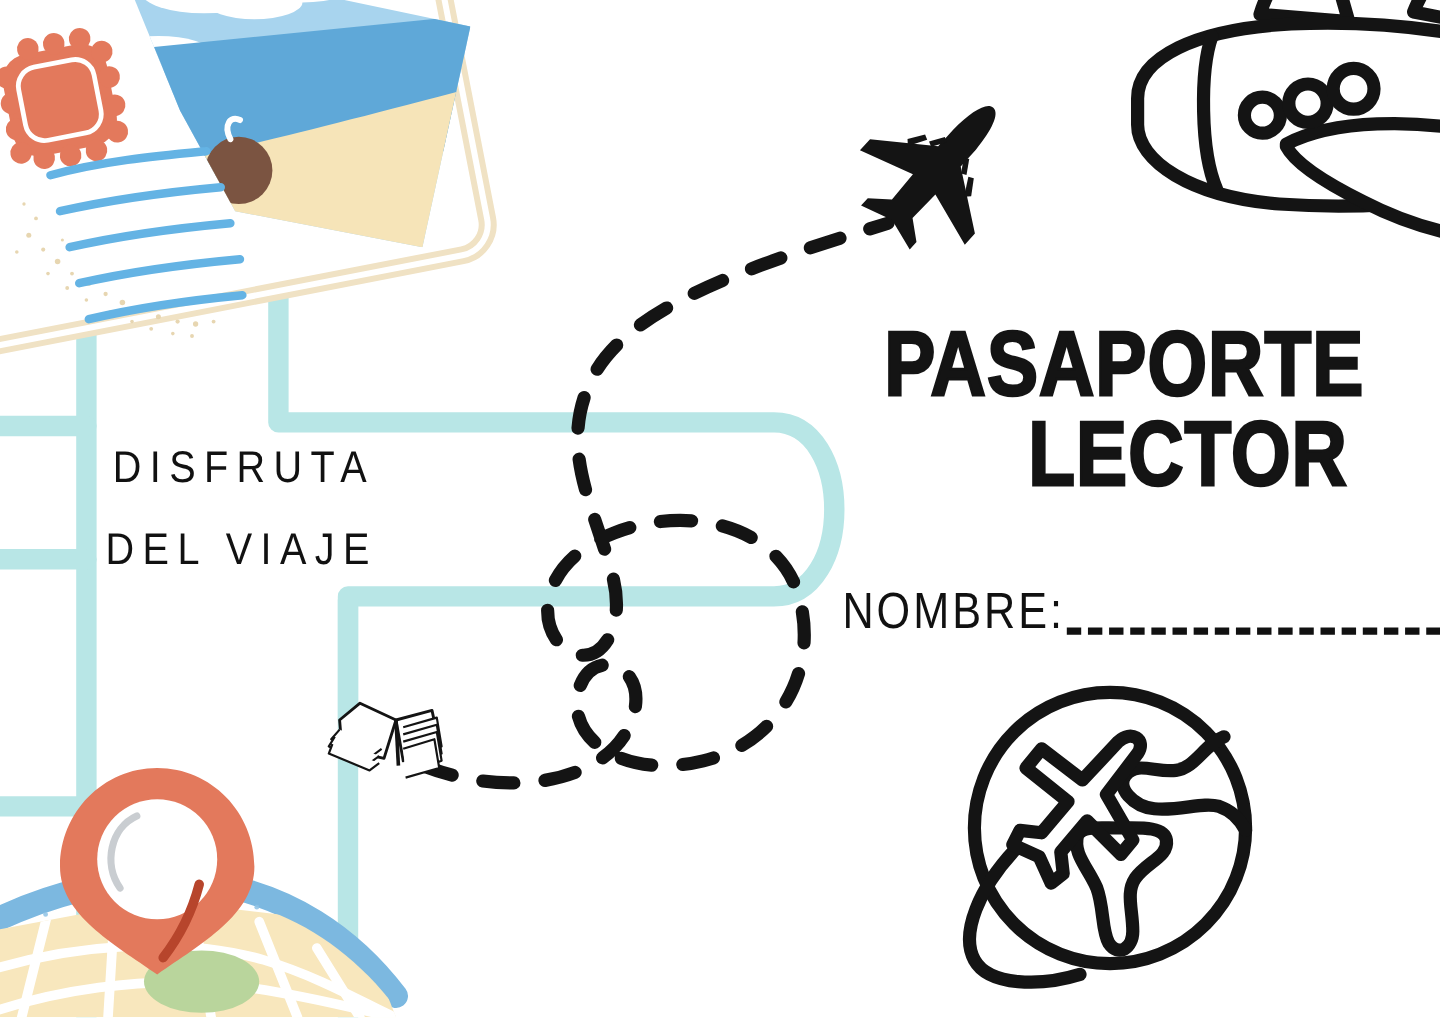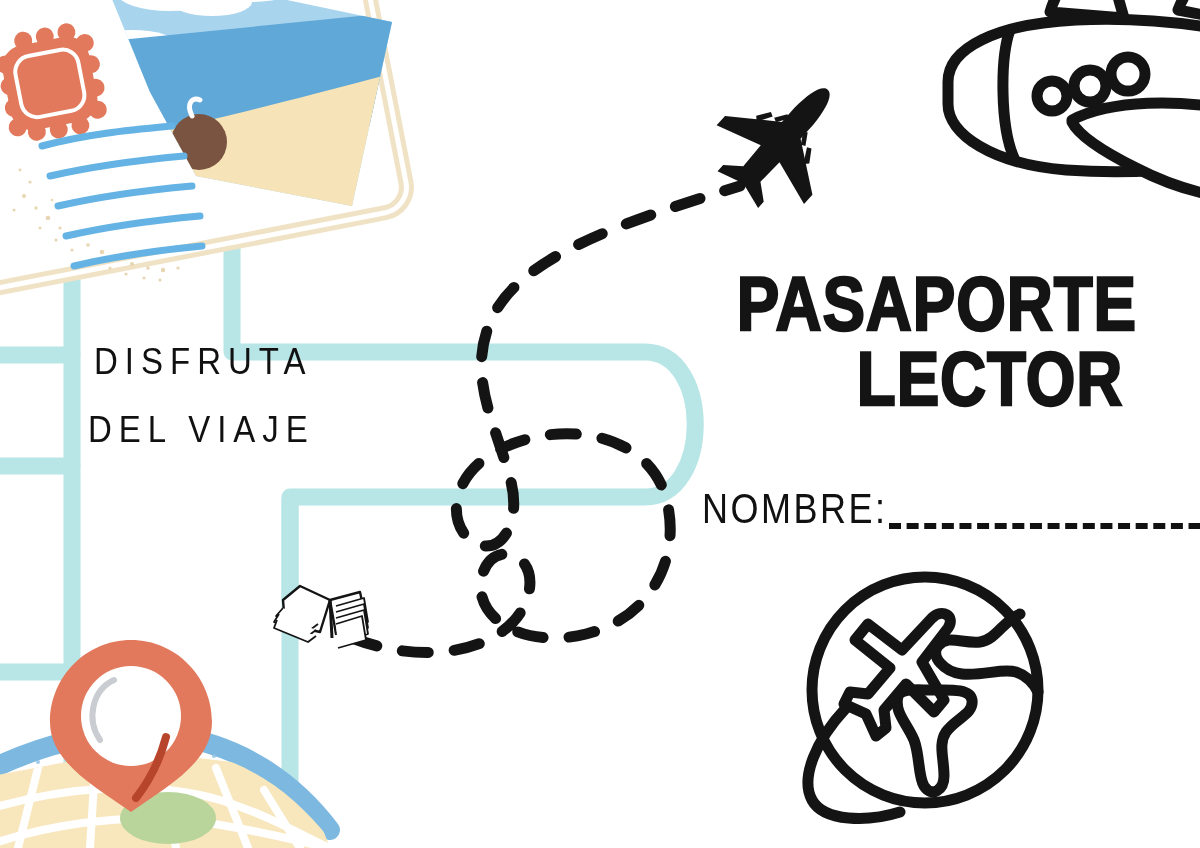--- a/index.html
+++ b/index.html
@@ -66,21 +66,21 @@
     width: 382px;
     height: 0;
     border-bottom: 6px dashed #111111;
     margin-bottom: 5px;
     margin-left: 1px;
   }
 
   #tagline {
     position: absolute;
     left: 88px;
-    top: 340px;
+    top: 368px;
     width: 280px;
   }
   .tagline-line {
     font-family: "Liberation Sans", sans-serif;
     font-size: 33px;
     font-weight: 400;
     letter-spacing: 7px;
     color: #111111;
     transform: scaleY(1.12);
     transform-origin: left top;

